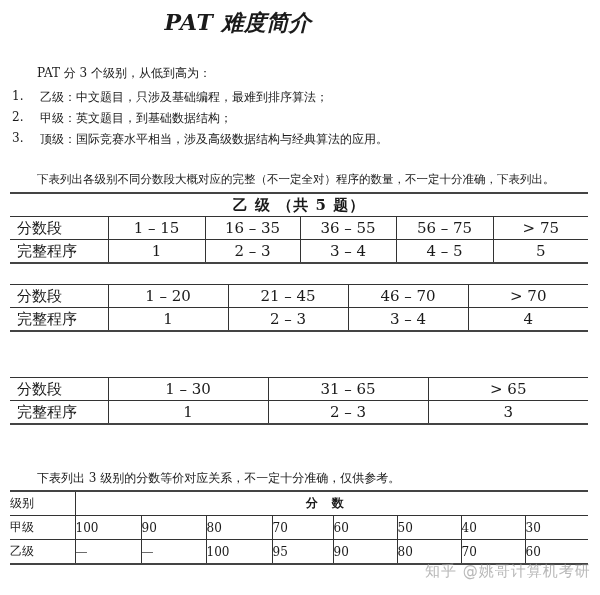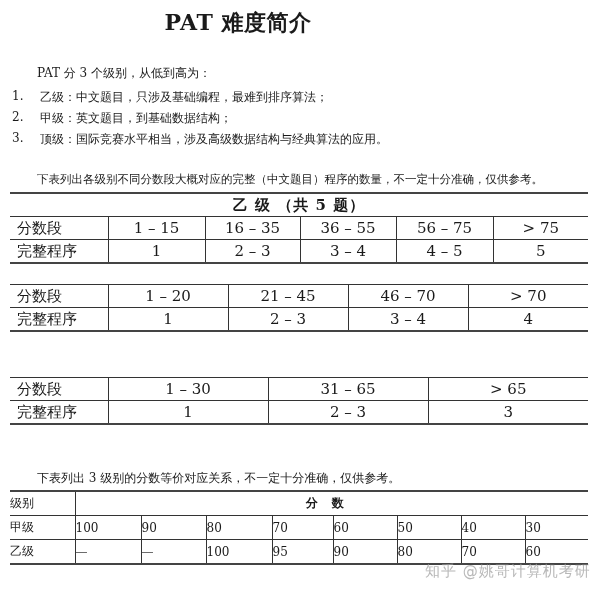--- a/index.html
+++ b/index.html
@@ -4,21 +4,21 @@
 <style>
   html, body { margin: 0; padding: 0; background: #ffffff; }
   body {
     width: 600px; height: 595px; position: relative; overflow: hidden;
     font-family: "DejaVu Serif", "Liberation Serif", serif;
     color: #1a1a1a;
   }
   .abs { position: absolute; }
   .title {
     left: 0; width: 476px; top: 8px; text-align: center;
-    font-size: 22px; font-weight: bold; letter-spacing: 0.5px;
+    font-size: 22px; font-weight: bold; letter-spacing: 0.5px; font-style: italic;
   }
   .intro { left: 37px; top: 65px; font-size: 12px; }
   .list-item { font-size: 12px; }
   .list-num { left: 12px; width: 20px; }
   .list-text { left: 40px; }
   .note { font-size: 12px; }
 
   table.score {
     position: absolute; border-collapse: collapse; table-layout: fixed;
     font-size: 15px;
@@ -65,21 +65,21 @@
 
 <div>
   <div class="abs list-item list-num" style="top:89px">1.</div>
   <div class="abs list-item list-text" style="top:89px">乙级：中文题目，只涉及基础编程，最难到排序算法；</div>
   <div class="abs list-item list-num" style="top:110px">2.</div>
   <div class="abs list-item list-text" style="top:110px">甲级：英文题目，到基础数据结构；</div>
   <div class="abs list-item list-num" style="top:131px">3.</div>
   <div class="abs list-item list-text" style="top:131px">顶级：国际竞赛水平相当，涉及高级数据结构与经典算法的应用。</div>
 </div>
 
-<div class="abs note" style="left:37px; top:172px; font-size:11.5px; white-space:nowrap;">下表列出各级别不同分数段大概对应的完整（中文题目）程序的数量，不一定十分准确，仅供参考。</div>
+<div class="abs note" style="left:37px; top:172px; font-size:11.5px; white-space:nowrap;">下表列出各级别不同分数段大概对应的完整（不一定全对）程序的数量，不一定十分准确，下表列出。</div>
 
 <table class="score" style="left:10px; top:192px; width:578px;">
   <colgroup>
     <col style="width:98px">
       <col style="width:97px">
       <col style="width:95px">
       <col style="width:96px">
       <col style="width:97px">
       <col style="width:95px">
   </colgroup>

